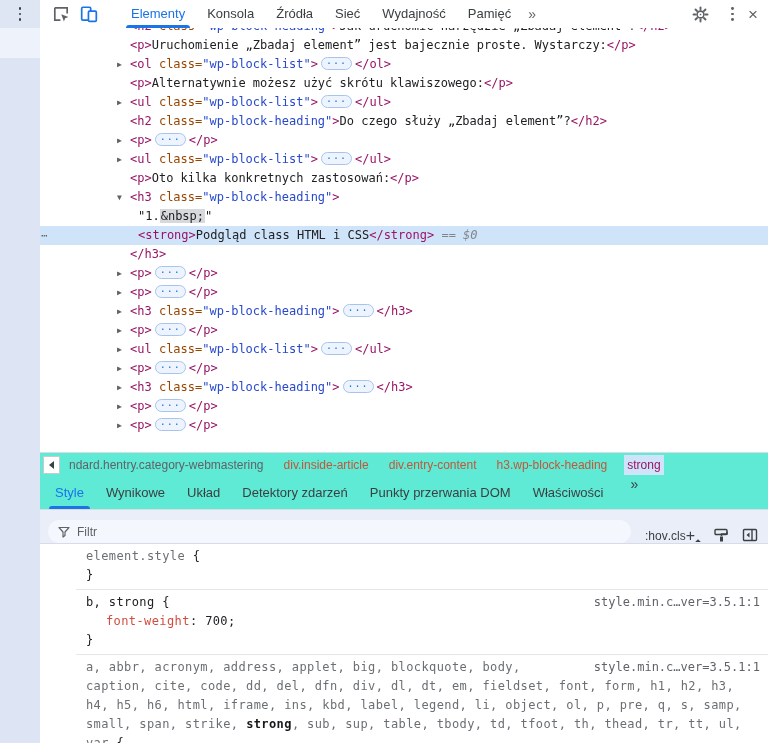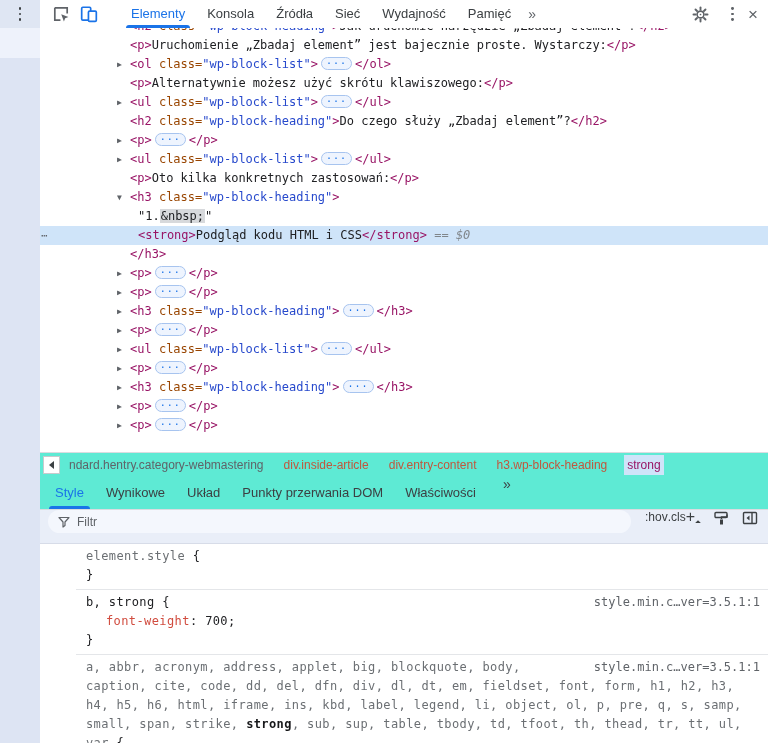--- a/index.html
+++ b/index.html
@@ -63,21 +63,21 @@
 
   
   .stabs { flex:none; height:33px; display:flex; align-items:flex-start; padding:0 4px;gap:8px; }
   .stab { position:relative; height:33px; line-height:33px; padding:0 11px; font-size:13px; color:#3c4043; cursor:pointer; white-space:nowrap; }
   .stab.active { color:#1a73e8; }
   .stab.active::after { content:""; position:absolute; left:5px; right:5px; bottom:0; height:3px; background:#1a73e8; border-radius:3px 3px 0 0; }
   .stab-more { font-size:14px; color:#3c4043; padding:0 8px; cursor:pointer; }
 
   
   .filter-bar { flex:none; height:35px; background:#e9eef8; border-top:1px solid #dadce0; border-bottom:1px solid #d7dce8;
-                display:flex; align-items:flex-start; padding:0 10px 0 8px; }
+                display:flex; align-items:flex-end; padding:0 10px 0 8px; }
   .filter-pill { flex:1; height:23px; background:#f4f7fd; border-radius:12px; display:flex; align-items:center;
                  padding:0 10px; margin-right:14px; }
   .filter-pill input { border:none; outline:none; background:transparent; font-size:12px; color:#3c4043; width:100%;
                        font-family:"Liberation Sans", sans-serif; }
   .filter-pill input::placeholder { color:#5f6368; }
   .funnel { margin-right:7px; flex:none; }
   .toggle { font-size:12px; color:#3c4043; cursor:pointer; white-space:nowrap; }
   .toggle.plus { position:relative; font-size:16px; line-height:14px; padding-right:5px; }
   .toggle.plus::after { content:""; position:absolute; right:0; bottom:-1px; width:0; height:0;
                         border-left:4px solid transparent; border-top:4px solid #3c4043; transform:rotate(-45deg); }
@@ -170,21 +170,21 @@
         <div class="trow" style="padding-left: 77px;"><span class="arw"></span><span class="sg-t">&lt;p&gt;</span><span class="sg-x">Uruchomienie „Zbadaj element” jest bajecznie proste. Wystarczy:</span><span class="sg-t">&lt;/p&gt;</span></div>
         <div class="trow" style="padding-left: 77px;"><span class="arw">▶</span><span class="sg-t">&lt;ol</span><span class="sg-a"> class=</span><span class="sg-v">"wp-block-list"</span><span class="sg-t">&gt;</span><span class="pill">···</span><span class="sg-t">&lt;/ol&gt;</span></div>
         <div class="trow" style="padding-left: 77px;"><span class="arw"></span><span class="sg-t">&lt;p&gt;</span><span class="sg-x">Alternatywnie możesz użyć skrótu klawiszowego:</span><span class="sg-t">&lt;/p&gt;</span></div>
         <div class="trow" style="padding-left: 77px;"><span class="arw">▶</span><span class="sg-t">&lt;ul</span><span class="sg-a"> class=</span><span class="sg-v">"wp-block-list"</span><span class="sg-t">&gt;</span><span class="pill">···</span><span class="sg-t">&lt;/ul&gt;</span></div>
         <div class="trow" style="padding-left: 77px;"><span class="arw"></span><span class="sg-t">&lt;h2</span><span class="sg-a"> class=</span><span class="sg-v">"wp-block-heading"</span><span class="sg-t">&gt;</span><span class="sg-x">Do czego służy „Zbadaj element”?</span><span class="sg-t">&lt;/h2&gt;</span></div>
         <div class="trow" style="padding-left: 77px;"><span class="arw">▶</span><span class="sg-t">&lt;p&gt;</span><span class="pill">···</span><span class="sg-t">&lt;/p&gt;</span></div>
         <div class="trow" style="padding-left: 77px;"><span class="arw">▶</span><span class="sg-t">&lt;ul</span><span class="sg-a"> class=</span><span class="sg-v">"wp-block-list"</span><span class="sg-t">&gt;</span><span class="pill">···</span><span class="sg-t">&lt;/ul&gt;</span></div>
         <div class="trow" style="padding-left: 77px;"><span class="arw"></span><span class="sg-t">&lt;p&gt;</span><span class="sg-x">Oto kilka konkretnych zastosowań:</span><span class="sg-t">&lt;/p&gt;</span></div>
         <div class="trow" style="padding-left: 77px;"><span class="arw">▼</span><span class="sg-t">&lt;h3</span><span class="sg-a"> class=</span><span class="sg-v">"wp-block-heading"</span><span class="sg-t">&gt;</span></div>
         <div class="trow" style="padding-left: 85px;"><span class="arw"></span><span class="sg-x">"1.</span><span class="sg-n">&amp;nbsp;</span><span class="sg-x">"</span></div>
-        <div class="trow sel" style="padding-left: 85px;"><span class="gutter-dots">⋯</span><span class="arw"></span><span class="sg-t">&lt;strong&gt;</span><span class="sg-x">Podgląd kodu HTML i CSS</span><span class="sg-t">&lt;/strong&gt;</span><span class="sg-m"> == $0</span></div>
+        <div class="trow sel" style="padding-left: 85px;"><span class="gutter-dots">⋯</span><span class="arw"></span><span class="sg-t">&lt;strong&gt;</span><span class="sg-x">Podgląd class HTML i CSS</span><span class="sg-t">&lt;/strong&gt;</span><span class="sg-m"> == $0</span></div>
         <div class="trow" style="padding-left: 77px;"><span class="arw"></span><span class="sg-t">&lt;/h3&gt;</span></div>
         <div class="trow" style="padding-left: 77px;"><span class="arw">▶</span><span class="sg-t">&lt;p&gt;</span><span class="pill">···</span><span class="sg-t">&lt;/p&gt;</span></div>
         <div class="trow" style="padding-left: 77px;"><span class="arw">▶</span><span class="sg-t">&lt;p&gt;</span><span class="pill">···</span><span class="sg-t">&lt;/p&gt;</span></div>
         <div class="trow" style="padding-left: 77px;"><span class="arw">▶</span><span class="sg-t">&lt;h3</span><span class="sg-a"> class=</span><span class="sg-v">"wp-block-heading"</span><span class="sg-t">&gt;</span><span class="pill">···</span><span class="sg-t">&lt;/h3&gt;</span></div>
         <div class="trow" style="padding-left: 77px;"><span class="arw">▶</span><span class="sg-t">&lt;p&gt;</span><span class="pill">···</span><span class="sg-t">&lt;/p&gt;</span></div>
         <div class="trow" style="padding-left: 77px;"><span class="arw">▶</span><span class="sg-t">&lt;ul</span><span class="sg-a"> class=</span><span class="sg-v">"wp-block-list"</span><span class="sg-t">&gt;</span><span class="pill">···</span><span class="sg-t">&lt;/ul&gt;</span></div>
         <div class="trow" style="padding-left: 77px;"><span class="arw">▶</span><span class="sg-t">&lt;p&gt;</span><span class="pill">···</span><span class="sg-t">&lt;/p&gt;</span></div>
         <div class="trow" style="padding-left: 77px;"><span class="arw">▶</span><span class="sg-t">&lt;h3</span><span class="sg-a"> class=</span><span class="sg-v">"wp-block-heading"</span><span class="sg-t">&gt;</span><span class="pill">···</span><span class="sg-t">&lt;/h3&gt;</span></div>
         <div class="trow" style="padding-left: 77px;"><span class="arw">▶</span><span class="sg-t">&lt;p&gt;</span><span class="pill">···</span><span class="sg-t">&lt;/p&gt;</span></div>
         <div class="trow" style="padding-left: 77px;"><span class="arw">▶</span><span class="sg-t">&lt;p&gt;</span><span class="pill">···</span><span class="sg-t">&lt;/p&gt;</span></div>
@@ -201,20 +201,21 @@
           <span class="crumb orange">h3.wp-block-heading</span>
           <span class="crumb magenta selected">strong</span>
         </span>
     </div>
 
     <div class="stabs">
       <span style="display:flex;align-items:center;">
           <span class="stab active">Style</span>
           <span class="stab">Wynikowe</span>
           <span class="stab">Układ</span>
+          <span class="stab">Detektory zdarzeń</span>
           <span class="stab">Punkty przerwania DOM</span>
           <span class="stab">Właściwości</span>
         </span>
       <span class="stab-more">»</span>
     </div>
 
     <div class="filter-bar">
       <span class="filter-pill">
         <svg class="funnel" width="12" height="12" viewBox="0 0 12 12">
           <path d="M1 1.5 h10 L7 6 v3.6 L5 11 V6 Z" fill="none" stroke="#5f6368" stroke-width="1.2" stroke-linejoin="round"></path>

